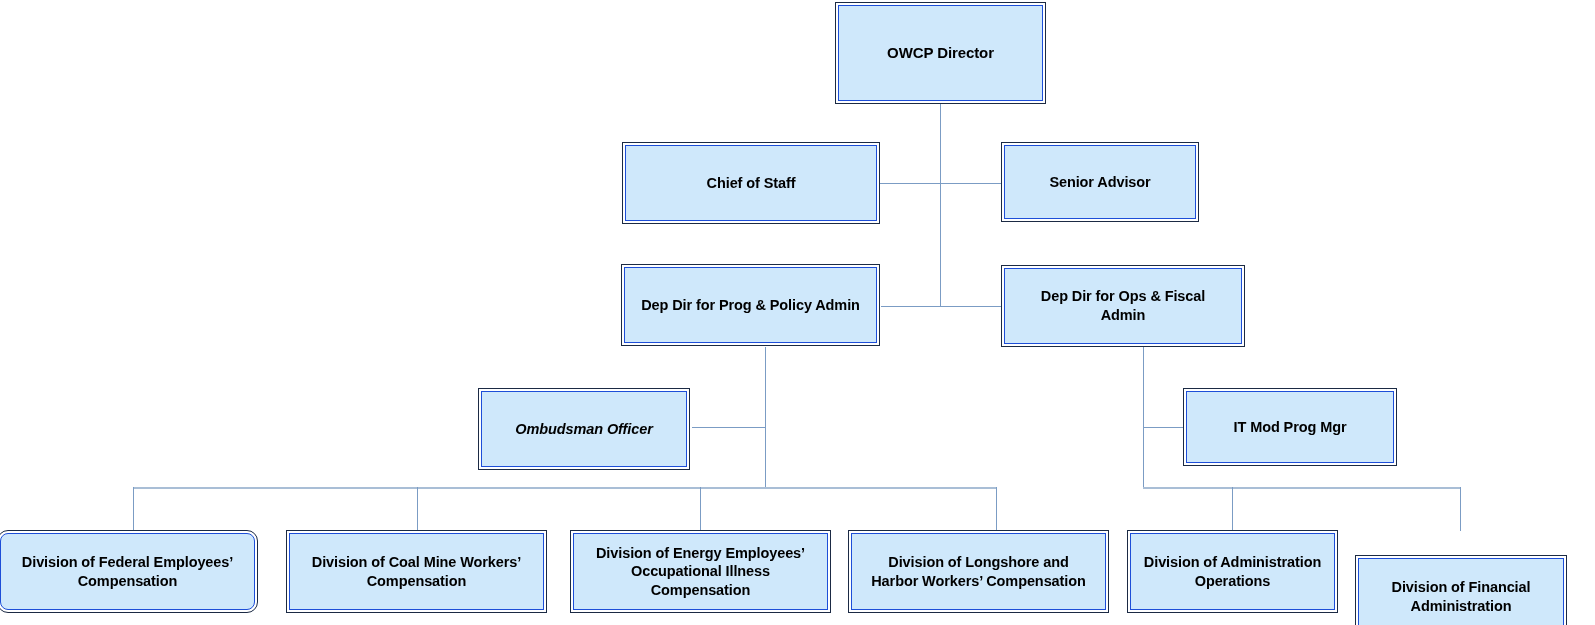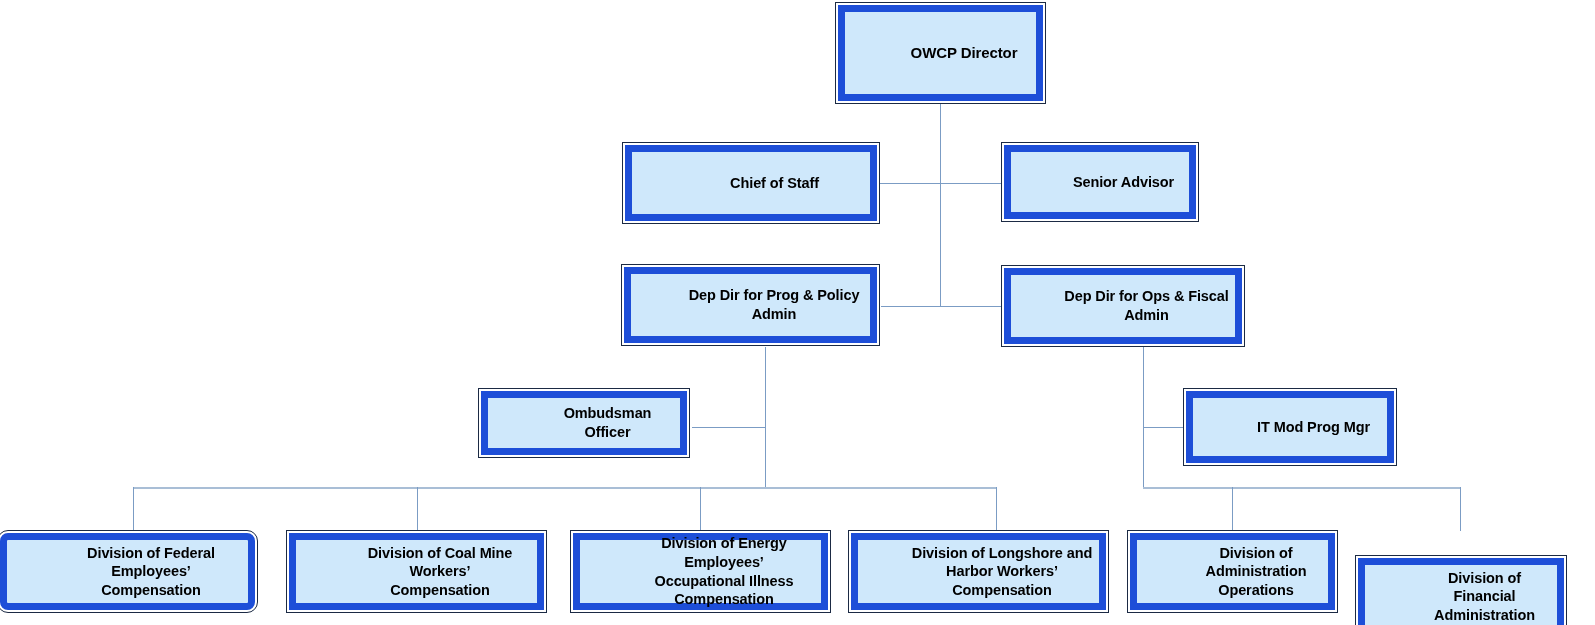--- a/index.html
+++ b/index.html
@@ -27,28 +27,27 @@
   }
   .conn.h { height: 1px; }
   .conn.v { width: 1px; }
   .conn.bus { background: #a9bed6; height: 2px; }
 
   
   .node {
     position: absolute;
     box-sizing: border-box;
     background: #cfe8fb;
-    border: 7px solid #1d4ed8;
+    border: 1px solid #1d4ed8;
     outline: 1px solid #1b2a44;
     outline-offset: 2px;
     display: flex;
     align-items: center;
     justify-content: center;
     z-index: 5;
-    padding-left: 47px;
   }
   .node .label {
     display: block;
     width: 100%;
     text-align: center;
     color: #000000;
     font-family: "Liberation Sans", sans-serif;
     font-size: 14.5px;
     font-weight: bold;
     line-height: 1.28;
@@ -101,21 +100,21 @@
 
   <div class="node" style="left:624px; top:267px; width:253px; height:76px;">
     <span class="label">Dep Dir for Prog &amp; Policy Admin</span>
   </div>
 
   <div class="node" style="left:1004px; top:268px; width:238px; height:76px;">
     <span class="label">Dep Dir for Ops &amp; Fiscal
 Admin</span>
   </div>
 
-  <div class="node" style="left:481px; top:391px; width:206px; height:64px;">
+  <div class="node" style="left:481px; top:391px; width:206px; height:76px;font-style:italic;">
     <span class="label">Ombudsman Officer</span>
   </div>
 
   <div class="node" style="left:1186px; top:391px; width:208px; height:72px;">
     <span class="label">IT Mod Prog Mgr</span>
   </div>
 
   <div class="node" style="left:0; top:533px; width:255px; height:77px;border-radius:8px;">
     <span class="label">Division of Federal Employees’
 Compensation</span>

